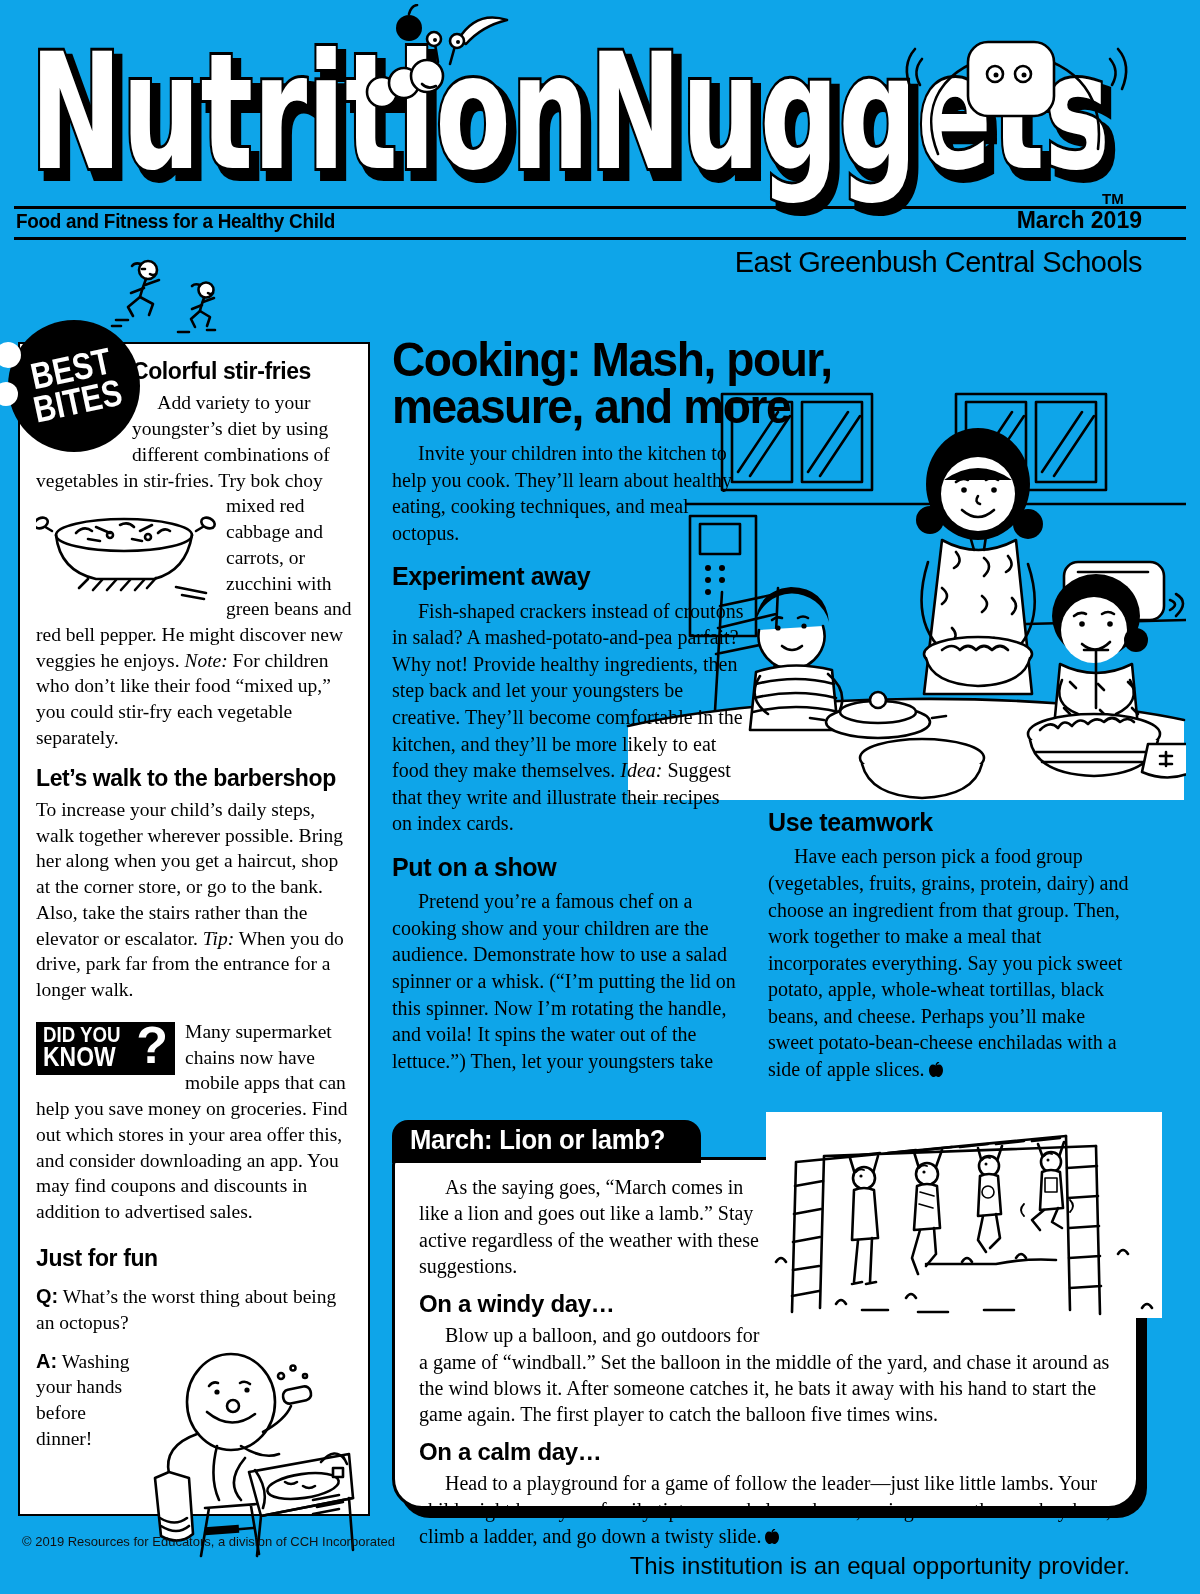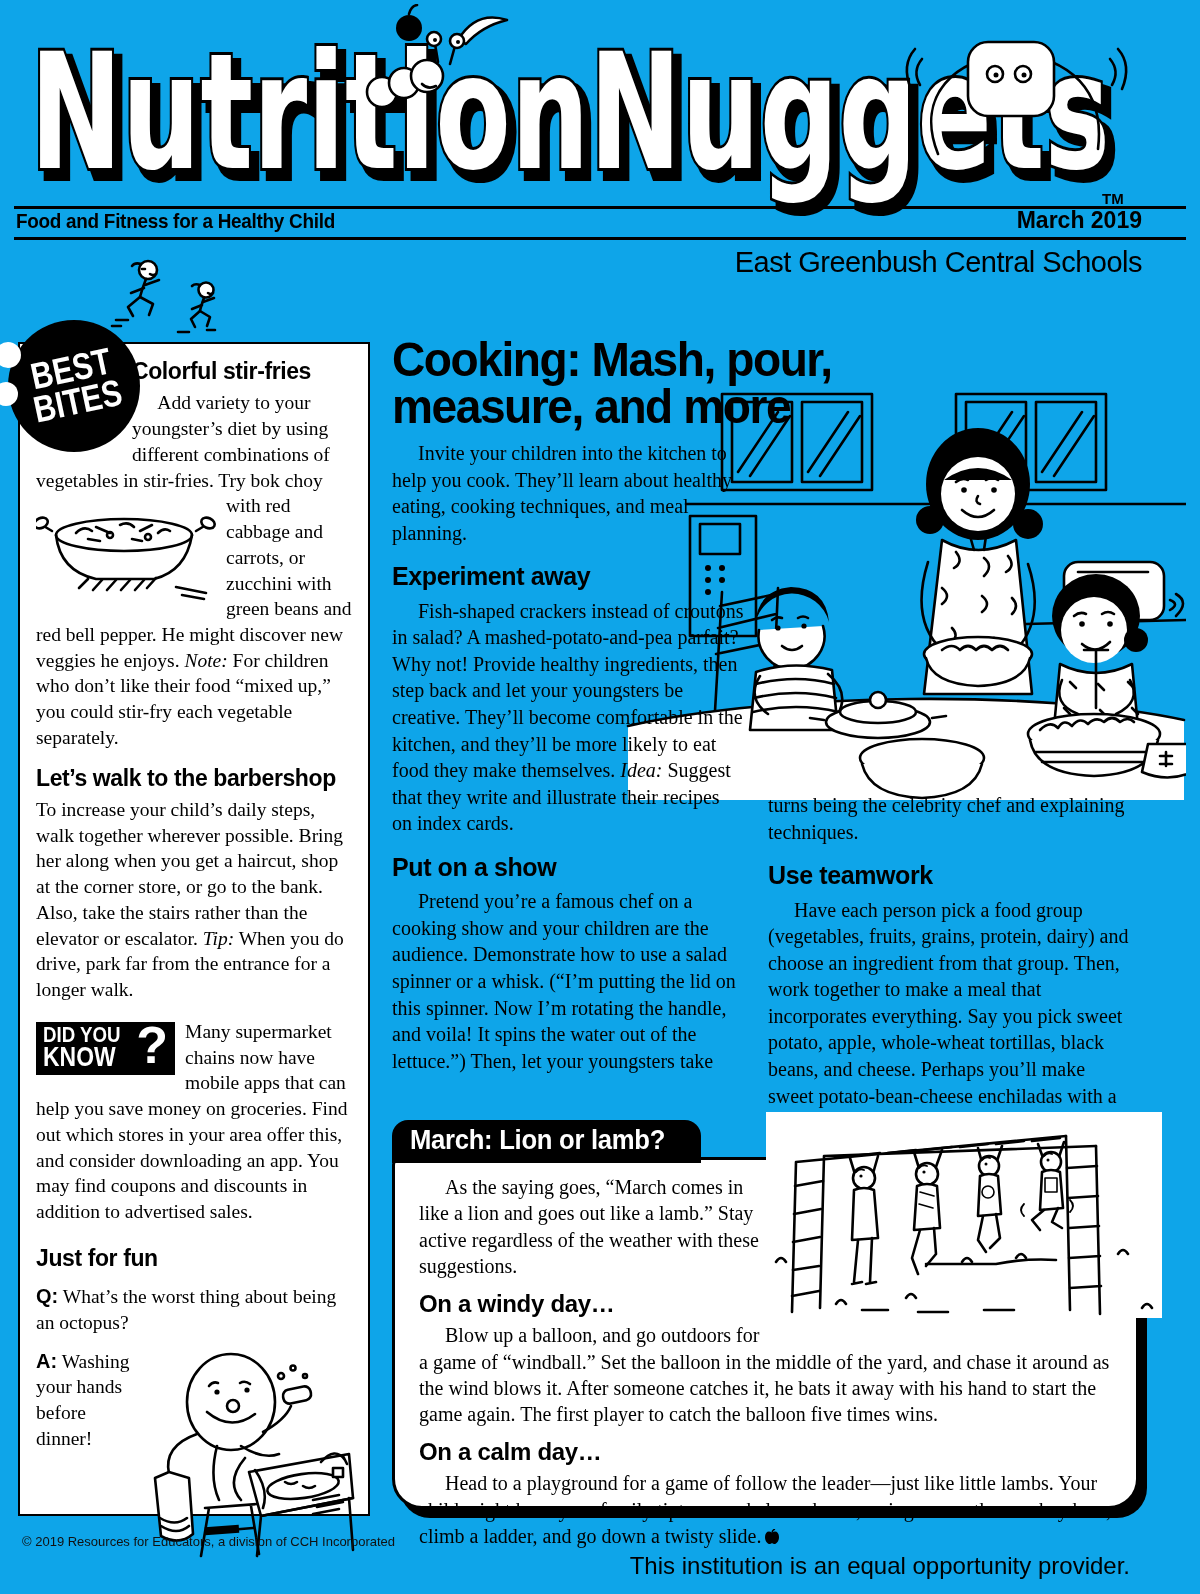--- a/index.html
+++ b/index.html
@@ -148,21 +148,21 @@
       <div class="badge-text">
         <div>BEST</div>
         <div>BITES</div>
       </div>
       <div class="bite bite1"></div>
       <div class="bite bite2"></div>
     </div>
     <div class="sb-content">
       <div class="badge-spacer"></div>
       <h3 class="sb-h">Colorful stir-fries</h3>
-      <p class="sb-p indent"><span>Add variety to your youngster’s diet by using different combinations of vegetables in stir-fries. Try bok choy with red </span><svg class="wok" viewBox="0 0 182 106">
+      <p class="sb-p indent"><span>Add variety to your youngster’s diet by using different combinations of vegetables in stir-fries. Try bok choy mixed red </span><svg class="wok" viewBox="0 0 182 106">
             <ellipse cx="88" cy="40" rx="68" ry="16" class="lnw"></ellipse>
             <path d="M20 40 Q24 76 60 84 L118 84 Q150 76 156 40" class="ln"></path>
             <path d="M52 84 l-9 9 M66 85 l-9 10 M80 85 l-9 10 M94 85 l-9 10 M108 85 l-9 10 M120 83 l-9 10" class="ln" stroke-width="2"></path>
             <path d="M40 38 q8 -8 16 -2 M60 32 l14 6 M84 30 q8 -4 14 2 M104 36 l12 -6 M122 38 q6 -6 12 -2 M52 44 l12 2 M96 44 l10 2" class="ln" stroke-width="2"></path>
             <circle cx="74" cy="40" r="3" class="ln" stroke-width="2"></circle>
             <circle cx="112" cy="42" r="3" class="ln" stroke-width="2"></circle>
             <line x1="16" y1="36" x2="6" y2="30" class="ln"></line>
             <ellipse cx="5" cy="28" rx="7" ry="5" class="lnw" transform="rotate(-25 5 28)"></ellipse>
             <line x1="160" y1="36" x2="170" y2="30" class="ln"></line>
             <ellipse cx="172" cy="28" rx="7" ry="5" class="lnw" transform="rotate(25 172 28)"></ellipse>
@@ -312,28 +312,27 @@
       <path d="M414 338 q10 -10 18 -2 q6 -10 14 -2 q8 -10 16 -2 q8 -8 16 -2 q8 -8 16 0 q8 -6 14 0" class="ln" stroke-width="2"></path>
 
       <ellipse cx="296" cy="366" rx="62" ry="19" class="lnw"></ellipse>
       <path d="M236 372 Q244 404 296 406 Q348 404 356 372" class="lnw"></path>
       <path d="M516 380 l6 -28 l44 0 l4 26 Q544 392 516 380 Z" class="lnw"></path>
       <path d="M568 356 q16 2 12 14 q-3 8 -14 6 M540 360 v14 m-6 -10 h12 m-12 8 h12" class="ln" stroke-width="2"></path>
     </svg>
 
     <div class="columns">
       <div class="col-left">
-        <p class="art-p indent">Invite your children into the kitchen to help you cook. They’ll learn about healthy eating, cooking techniques, and meal planning.</p>
+        <p class="art-p indent">Invite your children into the kitchen to help you cook. They’ll learn about healthy eating, cooking techniques, and meal octopus.</p>
         <h2 class="art-h2">Experiment away</h2>
         <p class="art-p indent"><span>Fish-shaped crackers instead of croutons in salad? A mashed-potato-and-pea parfait? Why not! Provide healthy ingredients, then step back and let your youngsters be creative. They’ll become comfortable in the kitchen, and they’ll be more likely to eat food they make themselves. </span><span class="ital">Idea:</span><span> Suggest that they write and illustrate their recipes on index cards.</span></p>
         <h2 class="art-h2">Put on a show</h2>
         <p class="art-p indent">Pretend you’re a famous chef on a cooking show and your children are the audience. Demonstrate how to use a salad spinner or a whisk. (“I’m putting the lid on this spinner. Now I’m rotating the handle, and voila! It spins the water out of the lettuce.”) Then, let your youngsters take</p>
       </div>
       <div class="col-right">
-        <p class="art-p">turns being the celebrity chef and explaining techniques.</p>
         <h2 class="art-h2">Use teamwork</h2>
         <p class="art-p indent"><span>Have each person pick a food group (vegetables, fruits, grains, protein, dairy) and choose an ingredient from that group. Then, work together to make a meal that incorporates everything. Say you pick sweet potato, apple, whole-wheat tortillas, black beans, and cheese. Perhaps you’ll make sweet potato-bean-cheese enchiladas with a side of apple slices.</span><svg class="apple-end" viewBox="0 0 14 16">
               <path d="M7 4 C4 1,0 3,0 8 C0 13,4 17,7 14 C10 17,14 13,14 8 C14 3,10 1,7 4 Z" fill="#000"></path>
               <path d="M7 4 q0 -3 3 -4" stroke="#000" stroke-width="1.4" fill="none"></path>
             </svg></p>
       </div>
     </div>
   </div>
 
   <div class="march">

